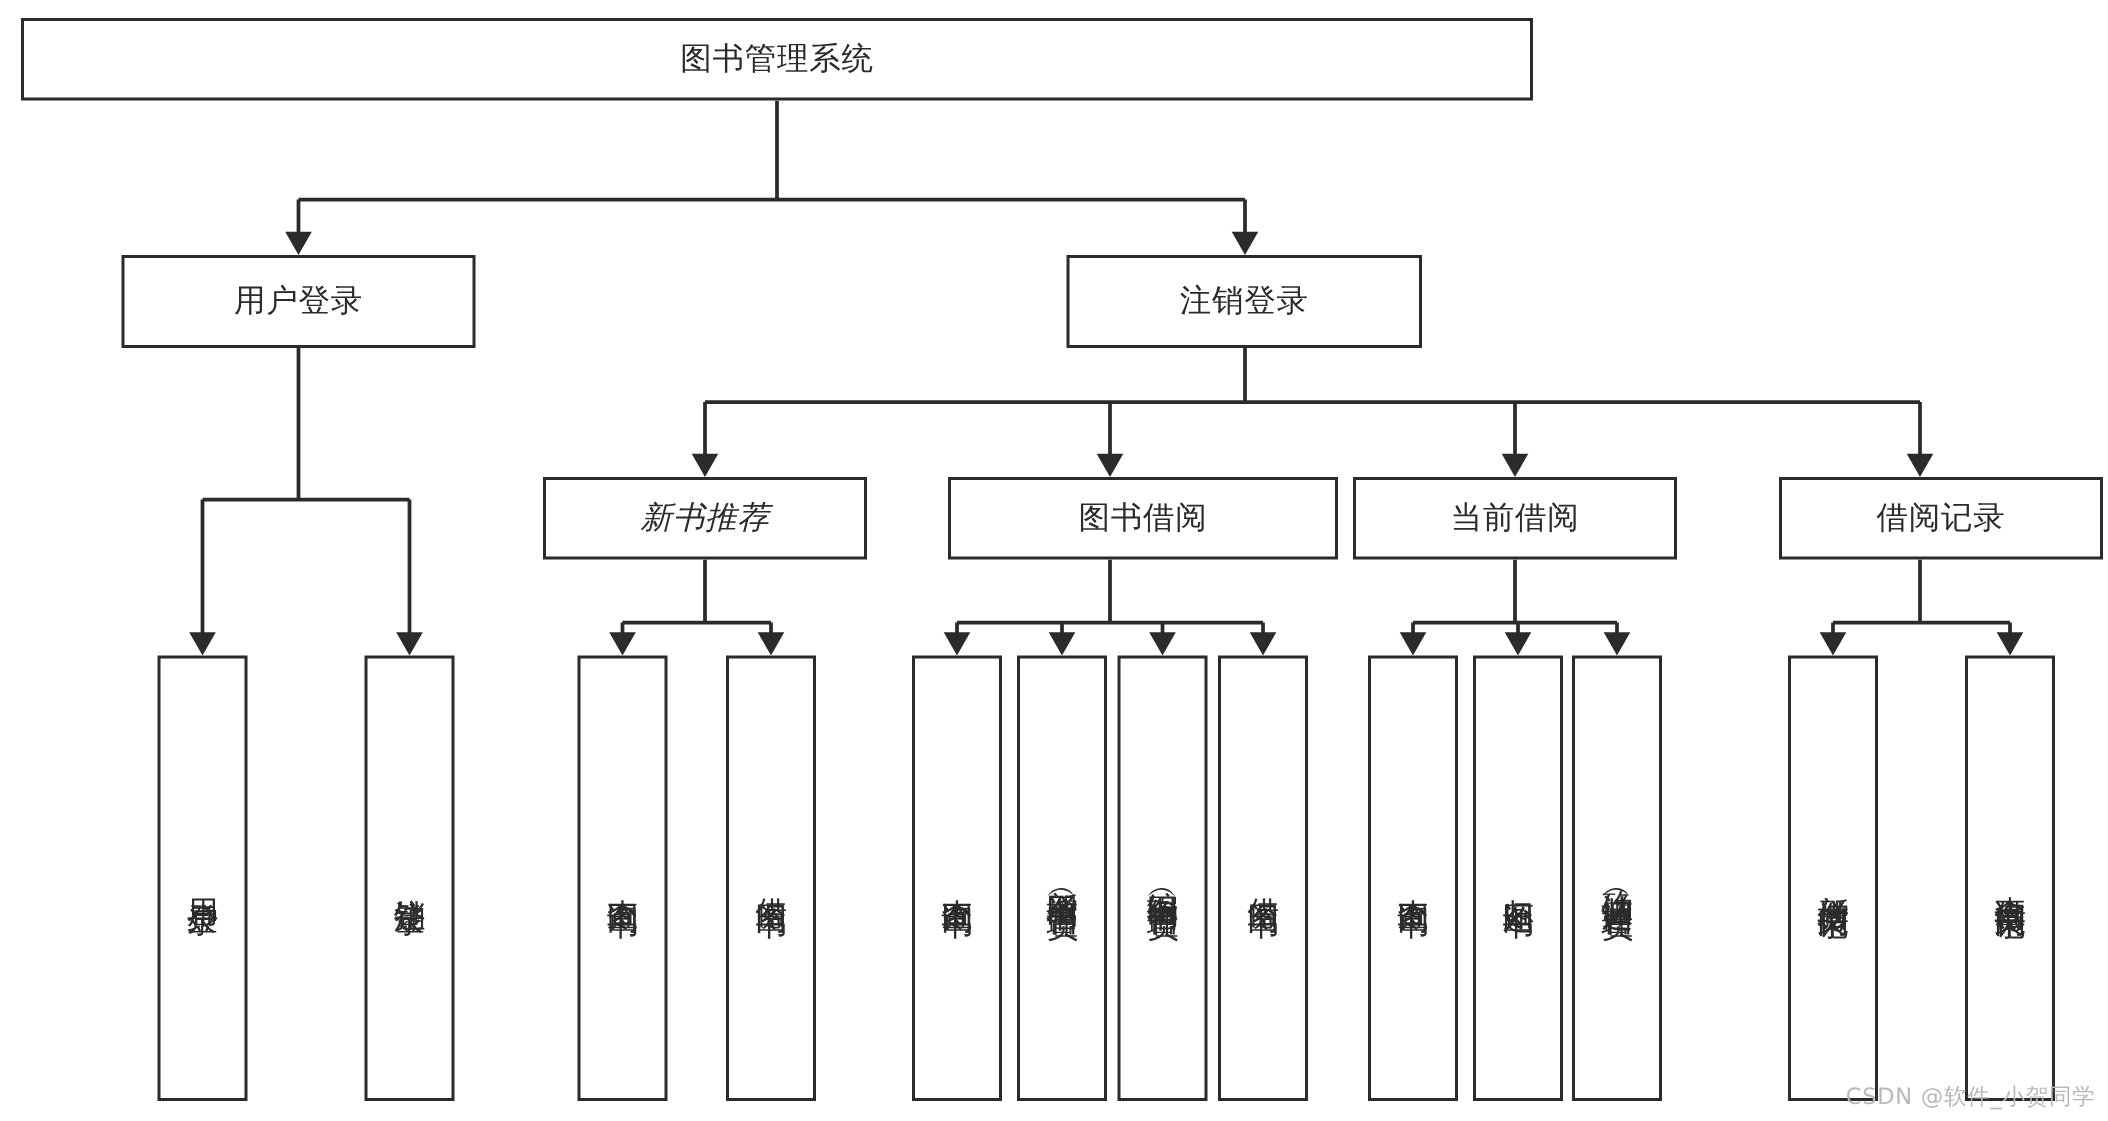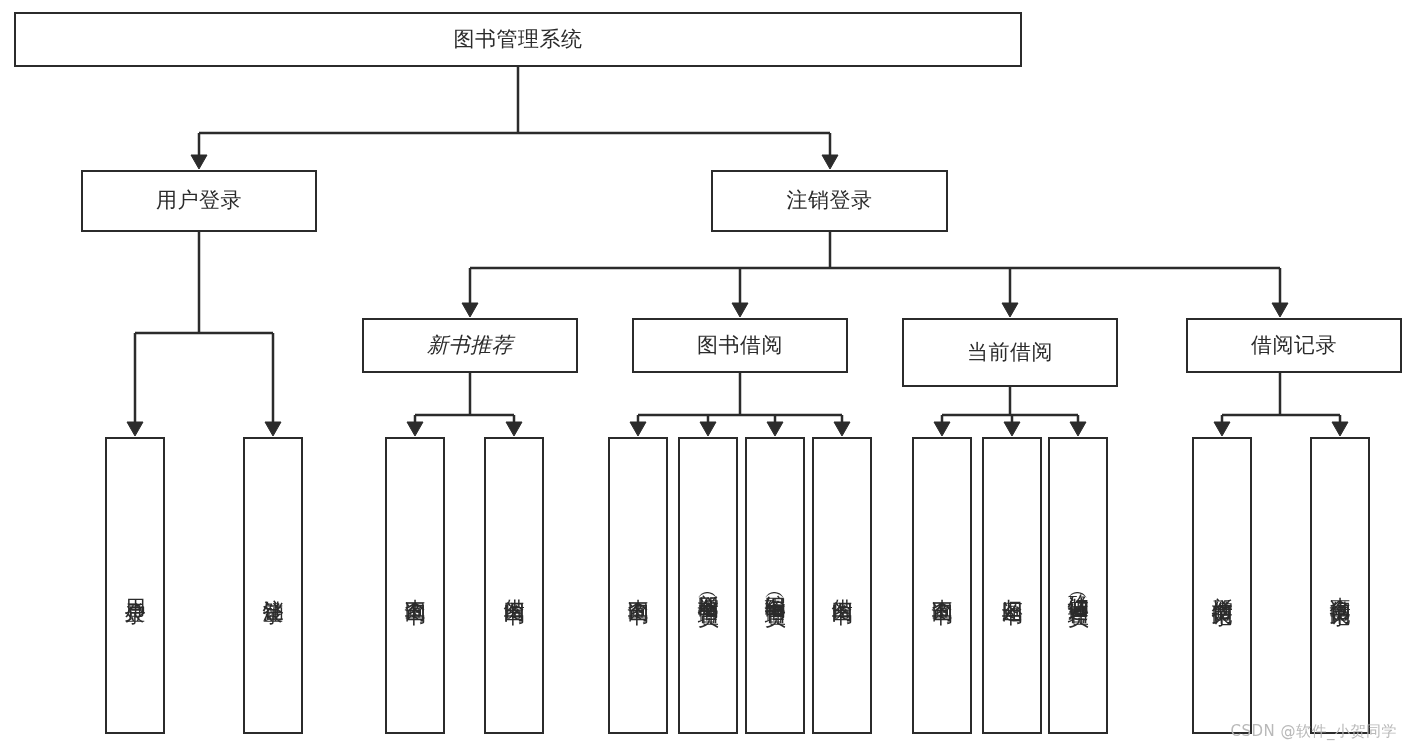--- a/index.html
+++ b/index.html
@@ -141,24 +141,24 @@
       </div>
       <div class="node horiz" style="left: 81px; top: 170px; width: 236px; height: 62px;">
         <span class="hlabel">用户登录</span>
       </div>
       <div class="node horiz" style="left: 711px; top: 170px; width: 237px; height: 62px;">
         <span class="hlabel">注销登录</span>
       </div>
       <div class="node horiz" style="left: 362px; top: 318px; width: 216px; height: 55px; font-style: italic;">
         <span class="hlabel">新书推荐</span>
       </div>
-      <div class="node horiz" style="left: 632px; top: 318px; width: 216px; height: 55px;">
+      <div class="node horiz" style="left: 632px; top: 318px; width: 260px; height: 55px;">
         <span class="hlabel">图书借阅</span>
       </div>
-      <div class="node horiz" style="left: 902px; top: 318px; width: 216px; height: 69px;">
+      <div class="node horiz" style="left: 902px; top: 318px; width: 216px; height: 55px;">
         <span class="hlabel">当前借阅</span>
       </div>
       <div class="node horiz" style="left: 1172px; top: 318px; width: 216px; height: 55px; margin-left: 14px;">
         <span class="hlabel">借阅记录</span>
       </div>
       <div class="node vert" style="left: 105px; top: 437px; width: 60px; height: 297px;">
         <span class="vlabel">用户登录</span>
       </div>
       <div class="node vert" style="left: 243px; top: 437px; width: 60px; height: 297px;">
         <span class="vlabel">注销登录</span>

